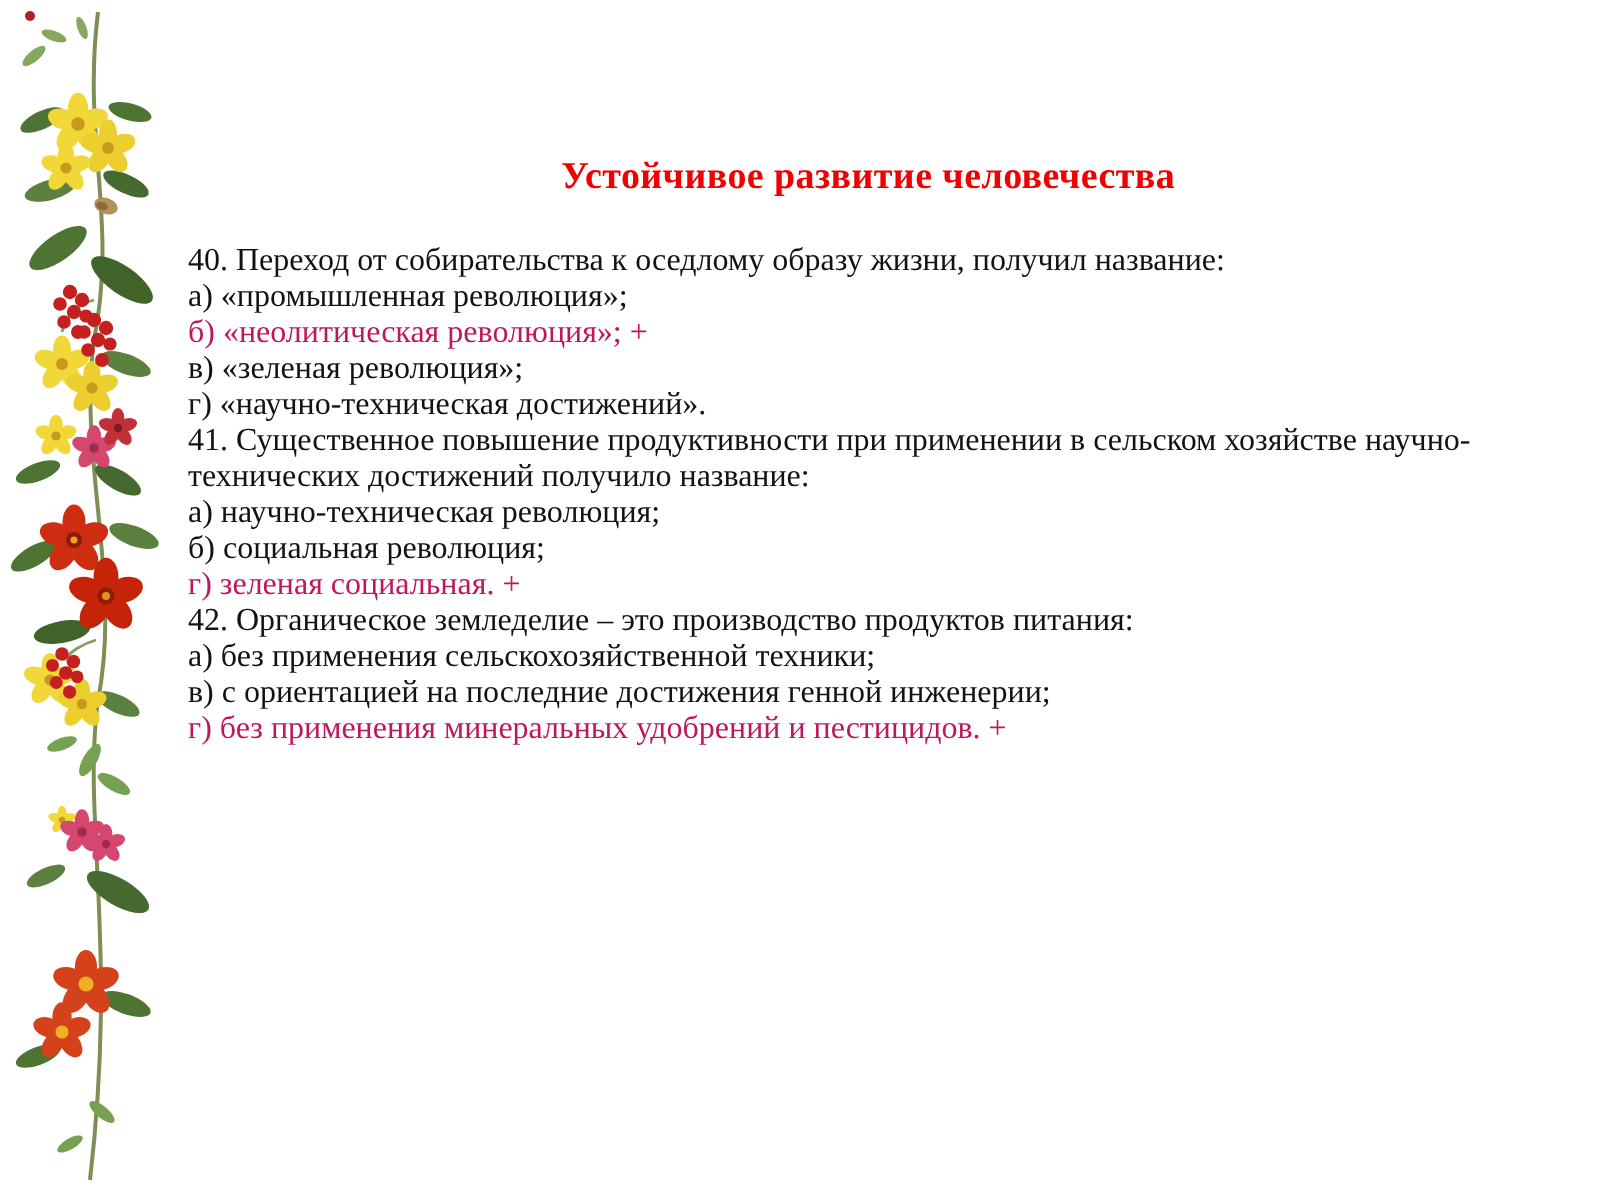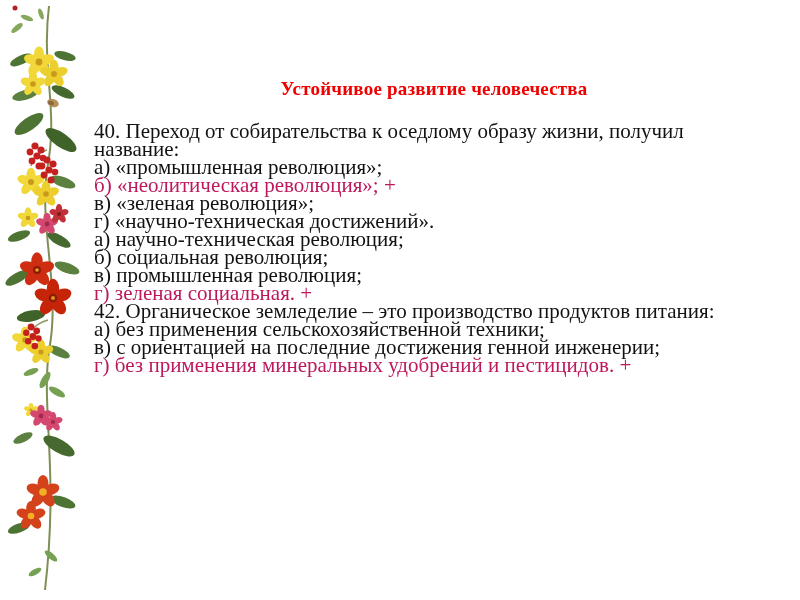--- a/index.html
+++ b/index.html
@@ -29,21 +29,21 @@
     margin-top: 78px;
     font-size: 19px;
     line-height: 22px;
     font-weight: bold;
     text-align: center;
     color: #f00000;
     letter-spacing: 0.2px;
   }
   .quiz {
     margin-top: 22px;
-    font-size: 21px;
+    font-size: 16px;
     line-height: 18px;
     color: #121212;
   }
   .quiz p { margin: 0; padding: 0; }
   .correct { color: #be185d; }
 </style>
 </head>
 <body>
 
 <div class="slide">
@@ -161,23 +161,23 @@
   <div class="content">
     <div class="title">Устойчивое развитие человечества</div>
 
     <div class="quiz">
       <p>40. Переход от собирательства к оседлому образу жизни, получил название:</p>
       <p>а) «промышленная революция»;</p>
       <p class="correct">б) «неолитическая революция»; +</p>
       <p>в) «зеленая революция»;</p>
       <p>г) «научно-техническая достижений».</p>
 
+      <p>41. Существенное повышение продуктивности при применении в сельском хозяйстве научно-технических достижений получило название:</p>
       <p>а) научно-техническая революция;</p>
       <p>б) социальная революция;</p>
-      <p>в) промышленная революция;</p>
       <p class="correct">г) зеленая социальная. +</p>
 
       <p>42. Органическое земледелие – это производство продуктов питания:</p>
       <p>а) без применения сельскохозяйственной техники;</p>
       <p>в) с ориентацией на последние достижения генной инженерии;</p>
       <p class="correct">г) без применения минеральных удобрений и пестицидов. +</p>
     </div>
   </div>
 </div>
 

